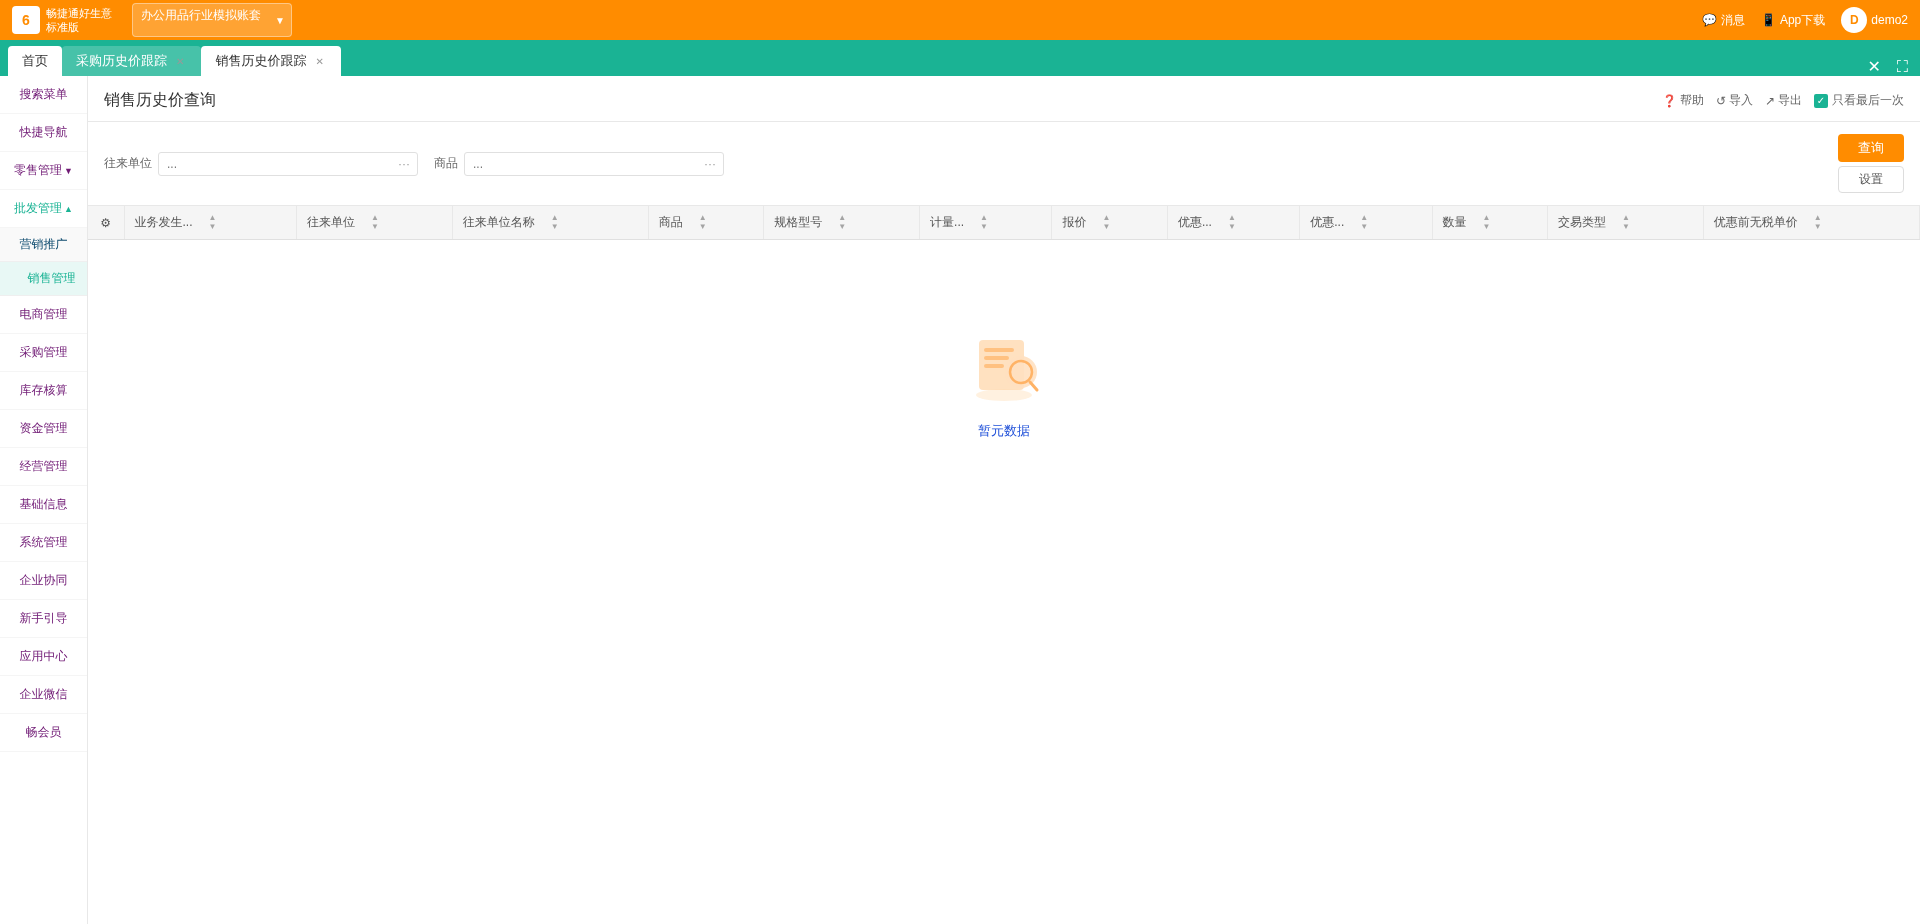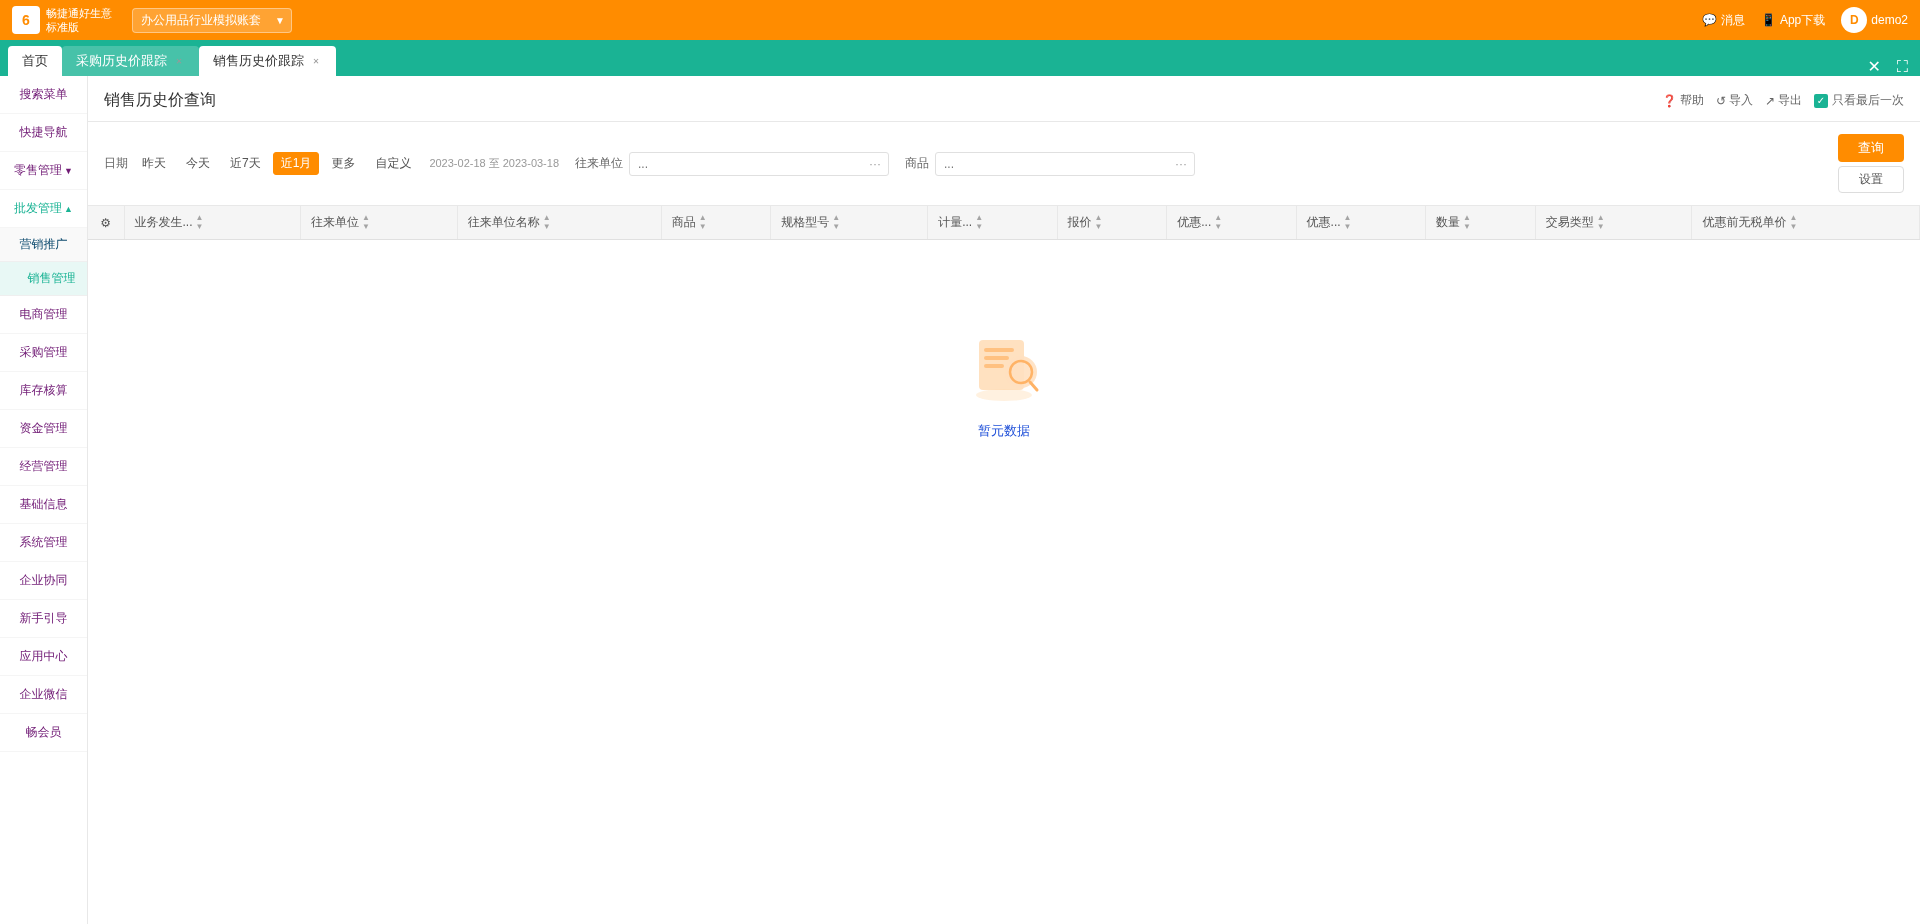--- a/index.html
+++ b/index.html
@@ -40,21 +40,21 @@
       flex: 1;
       display: flex;
       align-items: center;
       padding-left: 20px;
       gap: 6px;
     }
     .app-selector {
       background: rgba(255,255,255,0.2);
       border: 1px solid rgba(255,255,255,0.4);
       border-radius: 4px;
-      padding: 3px 24px 3px 8px;
+      padding: 3px 24px 12px 8px;
       color: #fff;
       font-size: 12px;
       position: relative;
       cursor: pointer;
       min-width: 160px;
     }
     .app-selector-arrow {
       position: absolute;
       right: 6px;
       top: 50%;
@@ -100,21 +100,20 @@
     .tab {
       height: 30px;
       padding: 0 14px;
       border-radius: 4px 4px 0 0;
       display: flex;
       align-items: center;
       gap: 6px;
       font-size: 13px;
       cursor: pointer;
       position: relative;
-      font-family: Liberation Mono, monospace;
     }
     .tab-home {
       background: #fff;
       color: #333;
     }
     .tab-inactive {
       background: rgba(255,255,255,0.2);
       color: #fff;
     }
     .tab-active {
@@ -348,21 +347,21 @@
       font-weight: 500;
       color: #555;
       white-space: nowrap;
       position: sticky;
       top: 0;
     }
     .data-table th:first-child { width: 36px; text-align: center; }
     .th-sort {
       display: flex;
       align-items: flex-start;
-      gap: 3px;
+      gap: 16px;
       cursor: pointer;
     }
     .sort-arrows {
       display: flex;
       flex-direction: column;
       gap: 1px;
       opacity: 0.5;
     }
     .sort-arrow { font-size: 8px; line-height: 1; }
 
@@ -522,32 +521,20 @@
         </div>
         <label class="checkbox-label">
           <div class="checkbox-teal">✓</div>
           <span>只看最后一次</span>
         </label>
       </div>
     </div>
 
     <div class="filter-bar">
       <div class="filter-group">
-        <span class="filter-label">日期</span>
-        <div class="date-btn-group">
-          <span class="date-btn">昨天</span>
-          <span class="date-btn">今天</span>
-          <span class="date-btn">近7天</span>
-          <span class="date-btn active">近1月</span>
-          <span class="date-btn">更多</span>
-          <span class="date-btn">自定义</span>
-        </div>
-        <span class="date-range-text">2023-02-18 至 2023-03-18</span>
-      </div>
-      <div class="filter-group">
         <span class="filter-label">往来单位</span>
         <div class="filter-input-wrap">
           <input type="text" class="filter-input" placeholder="..." style="">
           <span class="filter-input-dots">···</span>
         </div>
       </div>
       <div class="filter-group">
         <span class="filter-label">商品</span>
         <div class="filter-input-wrap">
           <input type="text" class="filter-input" placeholder="..." style="">

